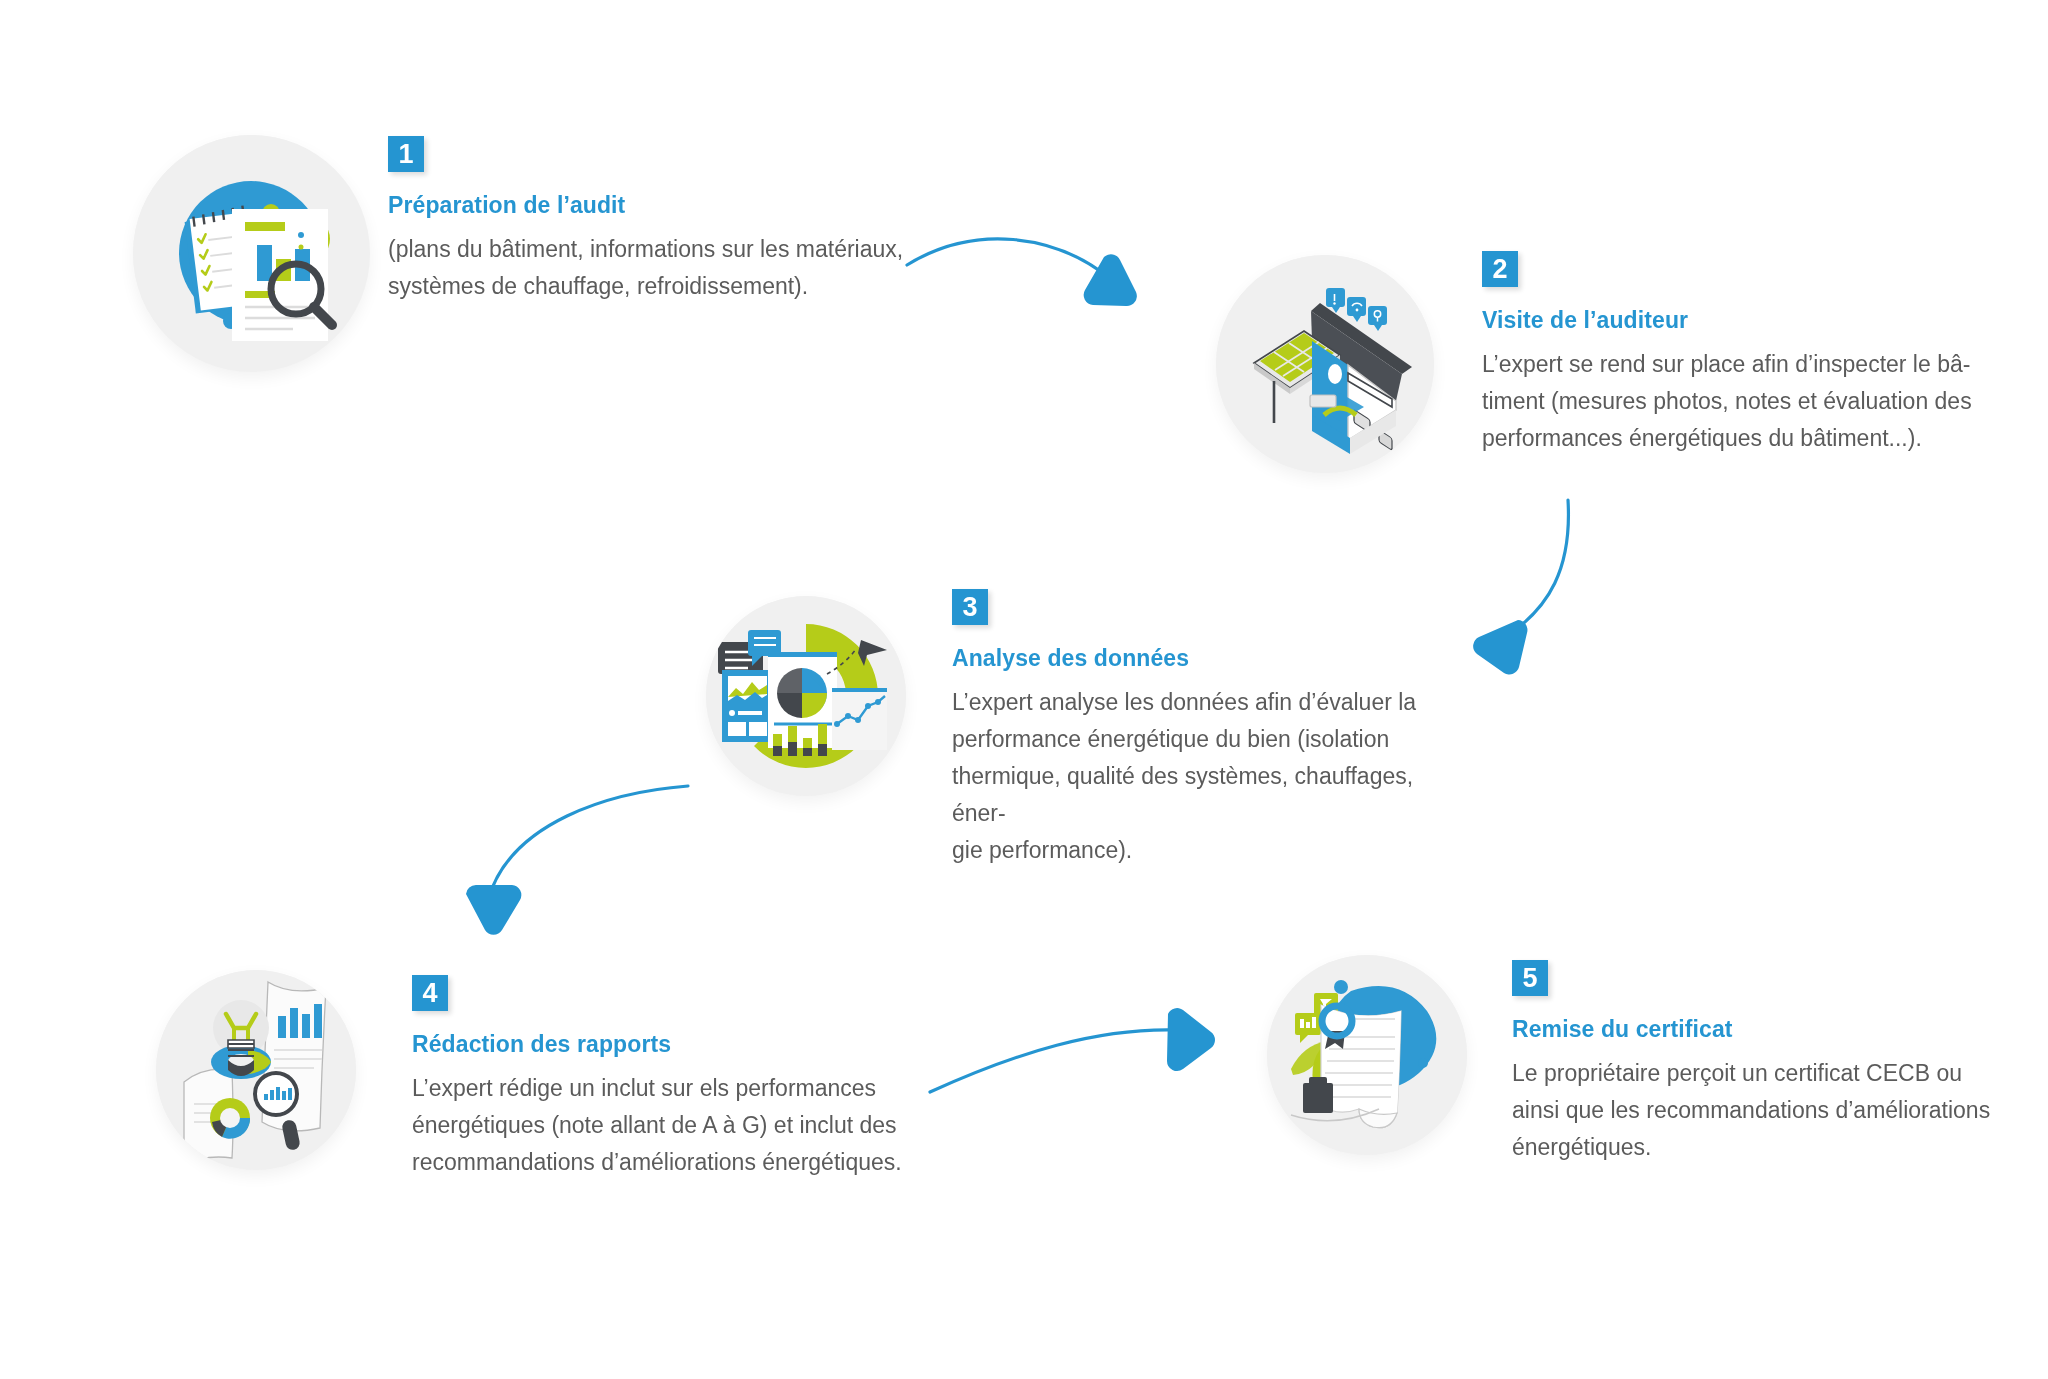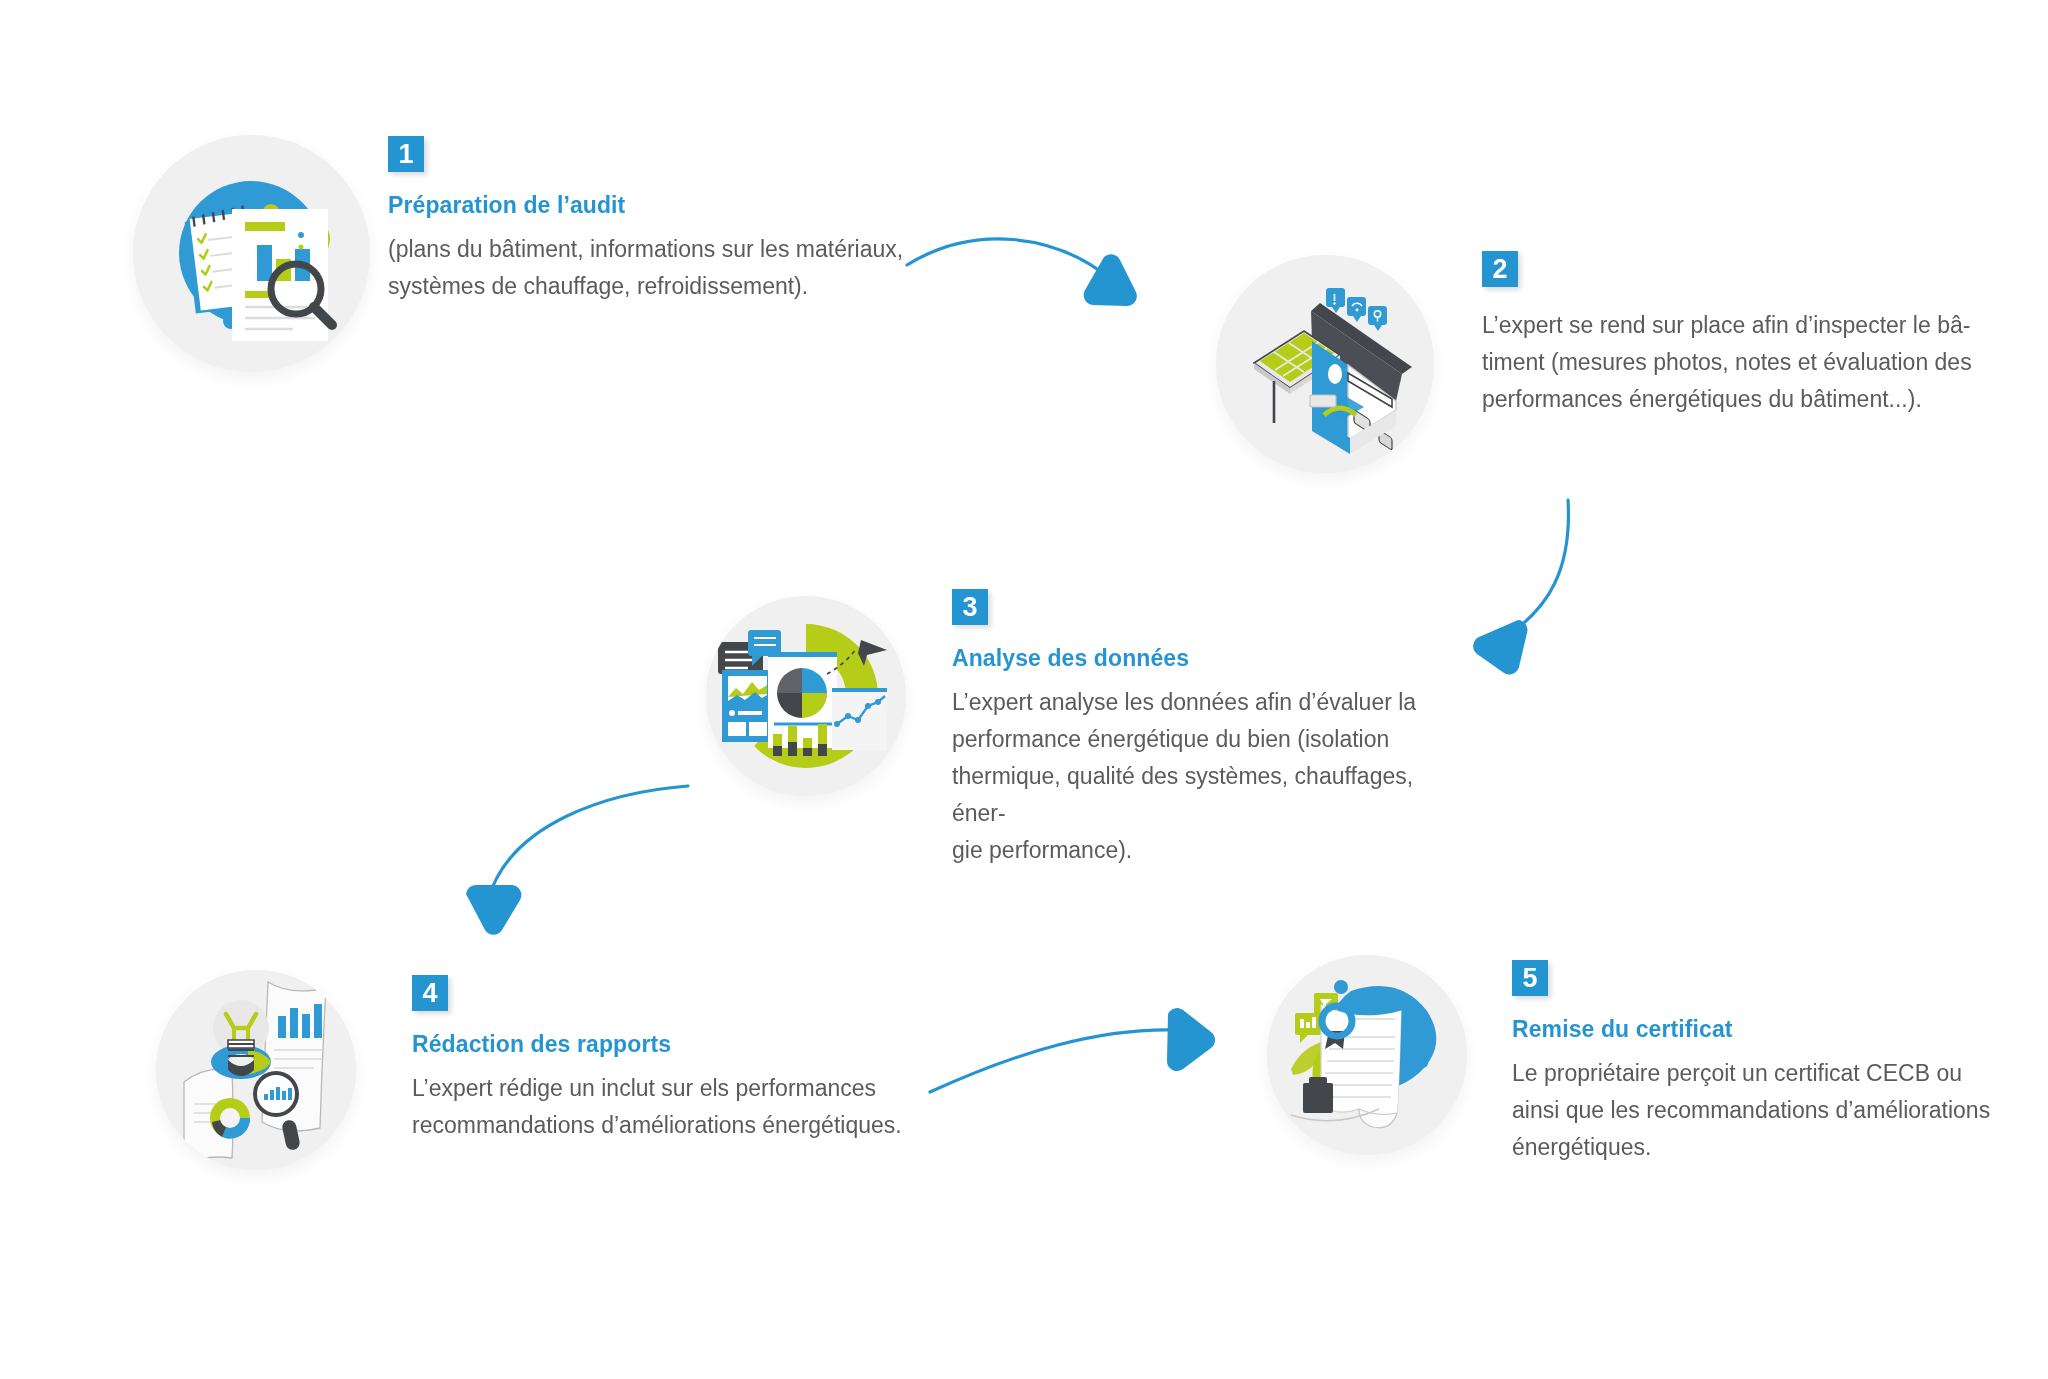--- a/index.html
+++ b/index.html
@@ -203,20 +203,21 @@
         <ellipse cx="119" cy="119" rx="7" ry="10" fill="#ffffff"></ellipse>
         <path d="M100 152 L124 166 L148 152 L124 138z" fill="#2f9ad3" opacity=".9"></path>
         <path d="M108 160 q16 -14 32 0" fill="none" stroke="#b5cc19" stroke-width="5"></path>
         <rect x="94" y="140" width="26" height="12" rx="2" fill="#e8e8e8" stroke="#c0c0c0" stroke-width="1.2"></rect>
       </svg>
     </div>
   </div>
 
   <div class="step-text" style="left:1482px; top:251px; width:530px;">
     <div class="num-badge">2</div>
+    <div class="step-title">Visite de l’auditeur</div>
     <div class="step-body">
       <div>L’expert se rend sur place afin d’inspecter le bâ-</div>
       <div>timent (mesures photos, notes et évaluation des</div>
       <div>performances énergétiques du bâtiment...).</div>
     </div>
   </div>
 
   <div class="arrow" style="left:1400px; top:498px; width:220px; height:200px;">
     <svg viewBox="0 0 220 200">
       <path class="arrow-path" d="M168 2 C 172 70, 150 110, 104 140"></path>
@@ -384,20 +385,21 @@
         </g>
       </svg>
     </div>
   </div>
 
   <div class="step-text" style="left:412px; top:975px; width:520px;">
     <div class="num-badge">4</div>
     <div class="step-title">Rédaction des rapports</div>
     <div class="step-body">
       <div>L’expert rédige un inclut sur els performances</div>
+      <div>énergétiques (note allant de A à G) et inclut des</div>
       <div>recommandations d’améliorations énergétiques.</div>
     </div>
   </div>
 
   <div class="arrow" style="left:928px; top:1000px; width:300px; height:110px;">
     <svg viewBox="0 0 300 110">
       <path class="arrow-path" d="M2 92 C 90 52, 170 28, 248 30"></path>
       <path class="arrow-head" d="M240 14 a10 10 0 0 1 15 -4 l28 22 a10 10 0 0 1 0 16 l-28 21 a10 10 0 0 1-16-8 z"></path>
     </svg>
   </div>

